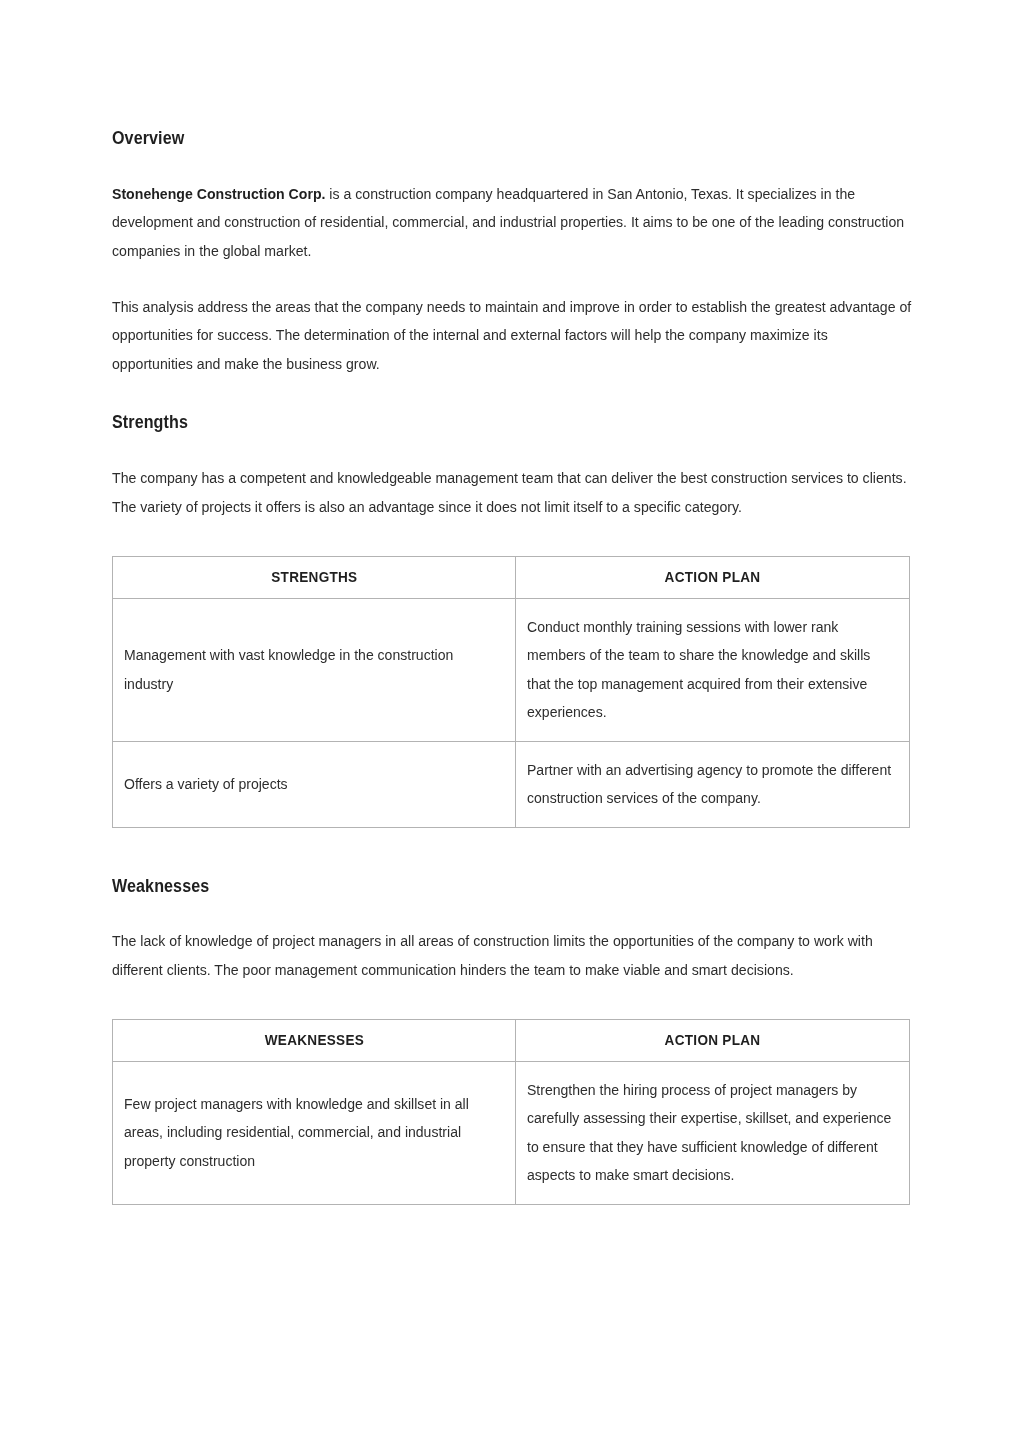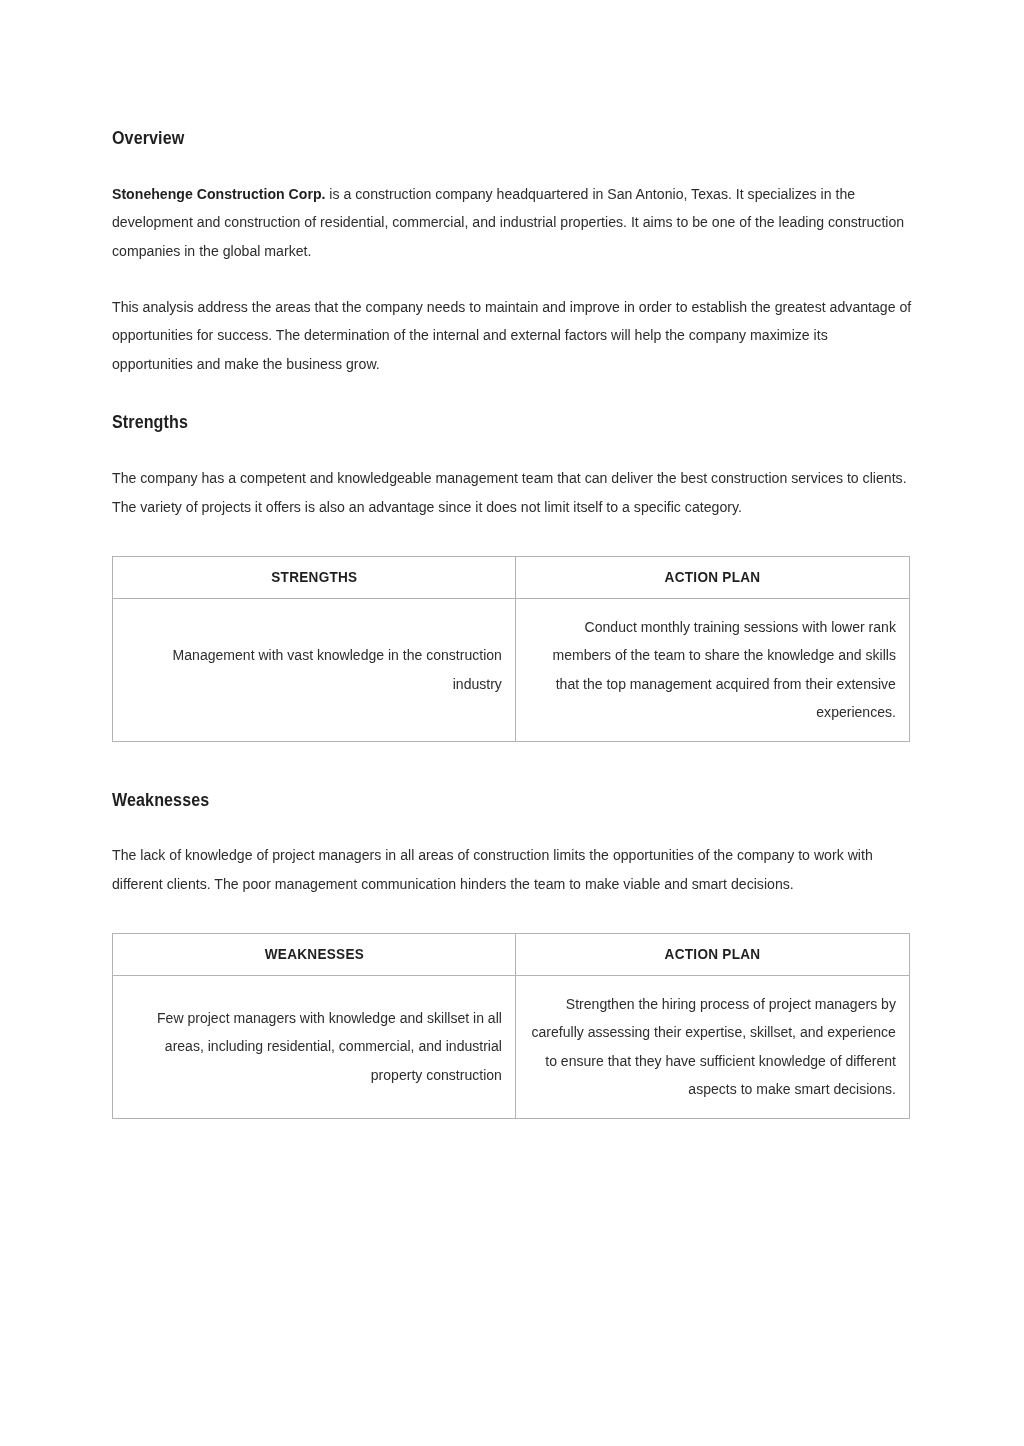--- a/index.html
+++ b/index.html
@@ -59,21 +59,20 @@
     border-collapse: collapse;
     width: 797px;
     margin: 0 0 0 0;
     table-layout: fixed;
   }
   table.swot-table th,
   table.swot-table td {
     border: 1px solid #b3b3b3;
     vertical-align: middle;
     box-sizing: border-box;
-    text-align: right;
   }
   table.swot-table col.col-left { width: 403px; }
   table.swot-table col.col-right { width: 394px; }
   table.swot-table th {
     text-align: center;
     font-size: 14.6px;
     font-weight: 700;
     color: #1f1f1f;
     letter-spacing: 0.3px;
     padding: 12px 10px 13px 10px;
@@ -122,20 +121,24 @@
         <tr>
           <th><span>STRENGTHS</span></th>
           <th><span>ACTION PLAN</span></th>
         </tr>
       </thead>
       <tbody>
         <tr>
           <td><span class="cell-text">Management with vast knowledge in the construction industry</span></td>
           <td><span class="cell-text">Conduct monthly training sessions with lower rank members of the team to share the knowledge and skills that the top management acquired from their extensive experiences.</span></td>
         </tr>
+        <tr>
+          <td><span class="cell-text">Offers a variety of projects</span></td>
+          <td><span class="cell-text">Partner with an advertising agency to promote the different construction services of the company.</span></td>
+        </tr>
       </tbody>
     </table>
 
     <div class="table-gap"></div>
 
     <h2 class="section-heading">Weaknesses</h2>
 
     <p class="body-text last"><span>The lack of knowledge of project managers in all areas of construction limits the opportunities of the company to work with different clients. The poor management communication hinders the team to make viable and smart decisions.</span></p>
 
     <table class="swot-table">

